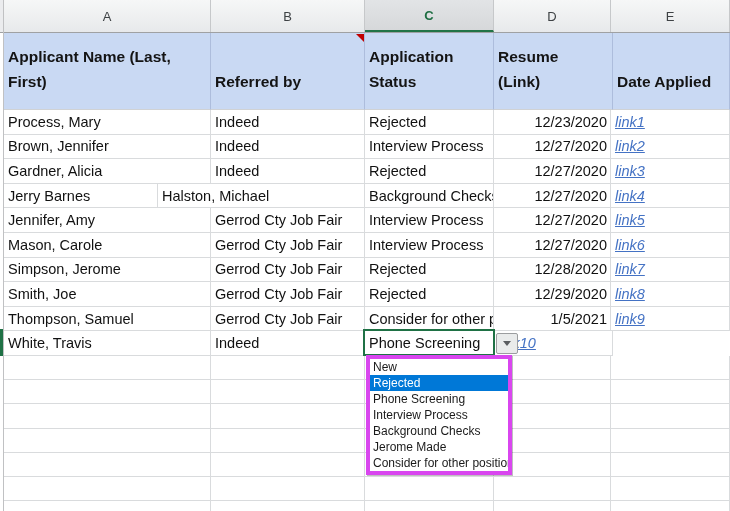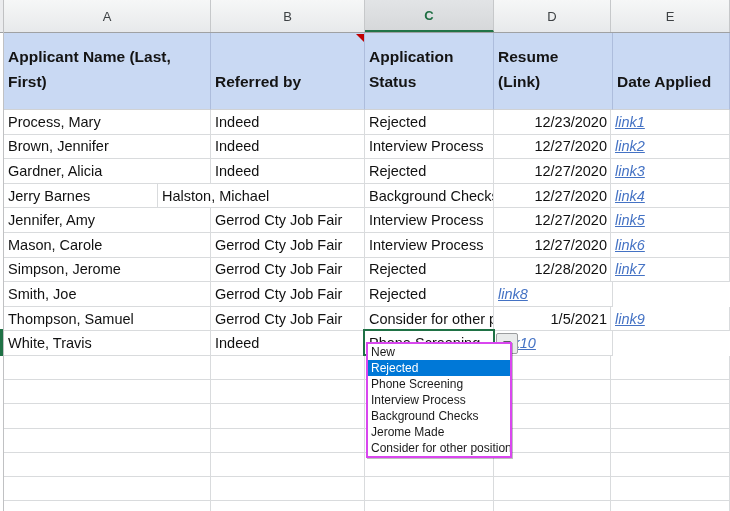--- a/index.html
+++ b/index.html
@@ -40,22 +40,22 @@
   
   .sel-outline{position:absolute;left:363px;top:329px;width:132px;height:27px;
     border:2px solid #1f7145;box-sizing:border-box;pointer-events:none;background:transparent;}
   
   .dd-btn{position:absolute;left:496px;top:333px;width:22px;height:21px;background:#e9ebeb;
     border:1px solid #9b9d9f;border-radius:2px;box-sizing:border-box;
     display:flex;align-items:center;justify-content:center;cursor:pointer;}
   .dd-btn .tri{width:0;height:0;border-left:4px solid transparent;border-right:4px solid transparent;
     border-top:5px solid #5a5d60;}
   
-  .dd-list{position:absolute;left:366px;top:342px;width:146px;background:#fff;
-    border:2px solid #d946ef;box-sizing:border-box;z-index:10;box-shadow:1px 1px 0 rgba(0,0,0,.25);}
+  .dd-list{position:absolute;left:366px;top:355px;width:146px;background:#fff;
+    border:4px solid #d946ef;box-sizing:border-box;z-index:10;box-shadow:1px 1px 0 rgba(0,0,0,.25);}
   .dd-item{height:16px;line-height:16px;font-size:12px;padding:0 3px;white-space:nowrap;
     overflow:hidden;color:#1a1a1a;cursor:pointer;}
   .dd-item.highlighted{background:#0078d7;color:#fff;}
 </style>
 </head>
 <body>
 
 <div class="sheet">
 
   <div class="col-strip">
@@ -122,20 +122,21 @@
     <div class="cell w-a">Simpson, Jerome</div>
     <div class="cell w-b">Gerrod Cty Job Fair</div>
     <div class="cell w-c">Rejected</div>
     <div class="cell w-d right">12/28/2020</div>
     <div class="cell w-e link">link7</div>
   </div>
         <div class="row">
     <div class="cell w-a">Smith, Joe</div>
     <div class="cell w-b">Gerrod Cty Job Fair</div>
     <div class="cell w-c">Rejected</div>
+    <div class="cell w-d right">12/29/2020</div>
     <div class="cell w-e link">link8</div>
   </div>
         <div class="row">
     <div class="cell w-a">Thompson, Samuel</div>
     <div class="cell w-b">Gerrod Cty Job Fair</div>
     <div class="cell w-c">Consider for other positions</div>
     <div class="cell w-d right">1/5/2021</div>
     <div class="cell w-e link">link9</div>
   </div>
         <div class="row">

